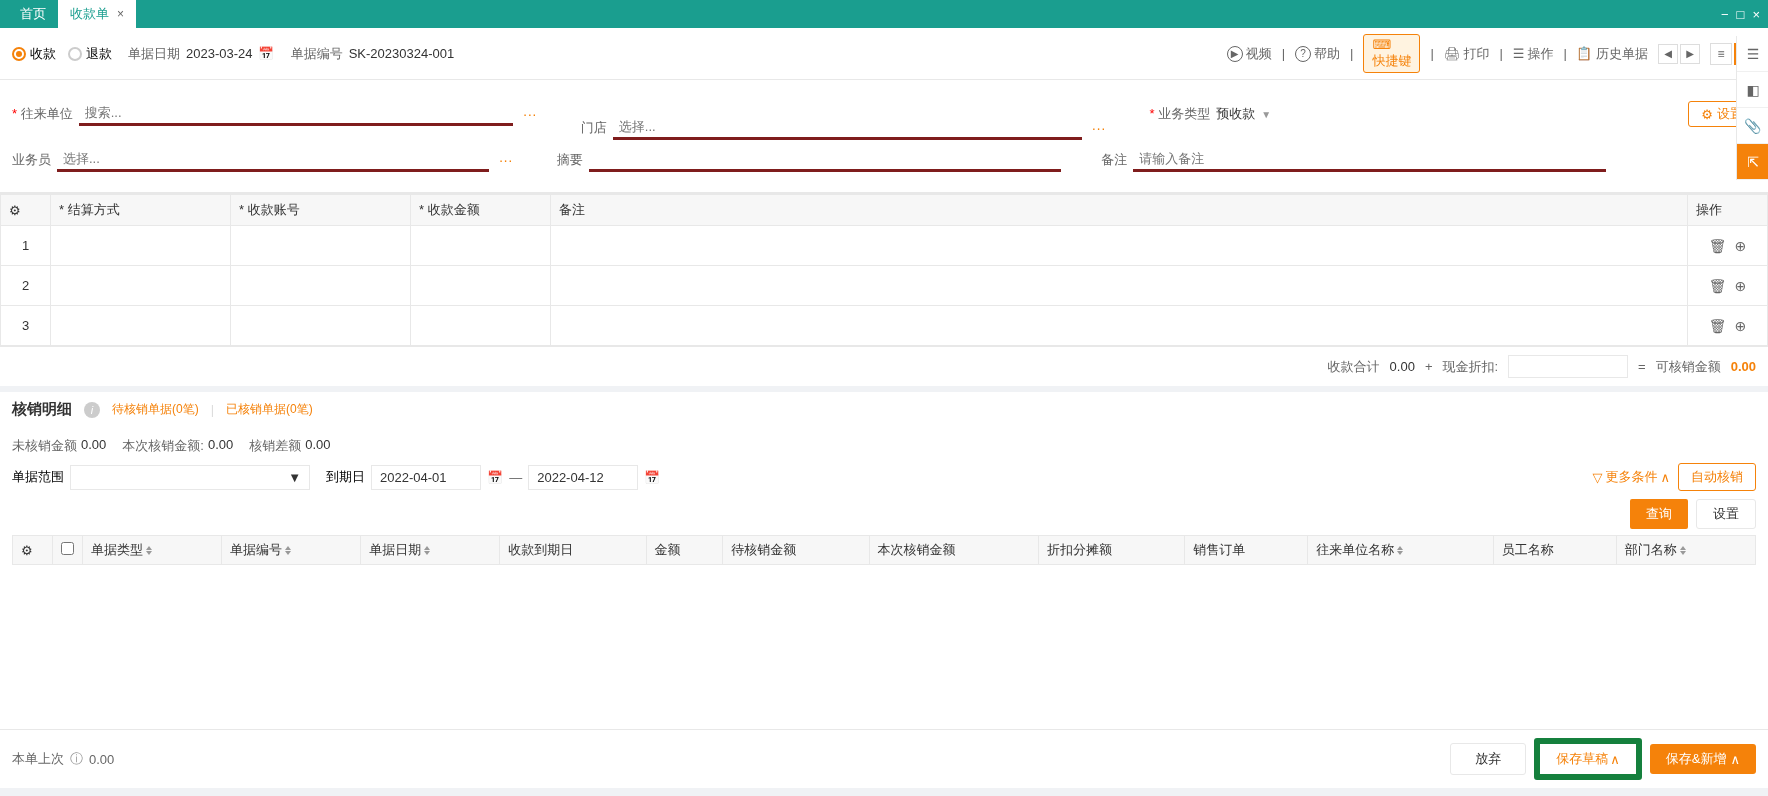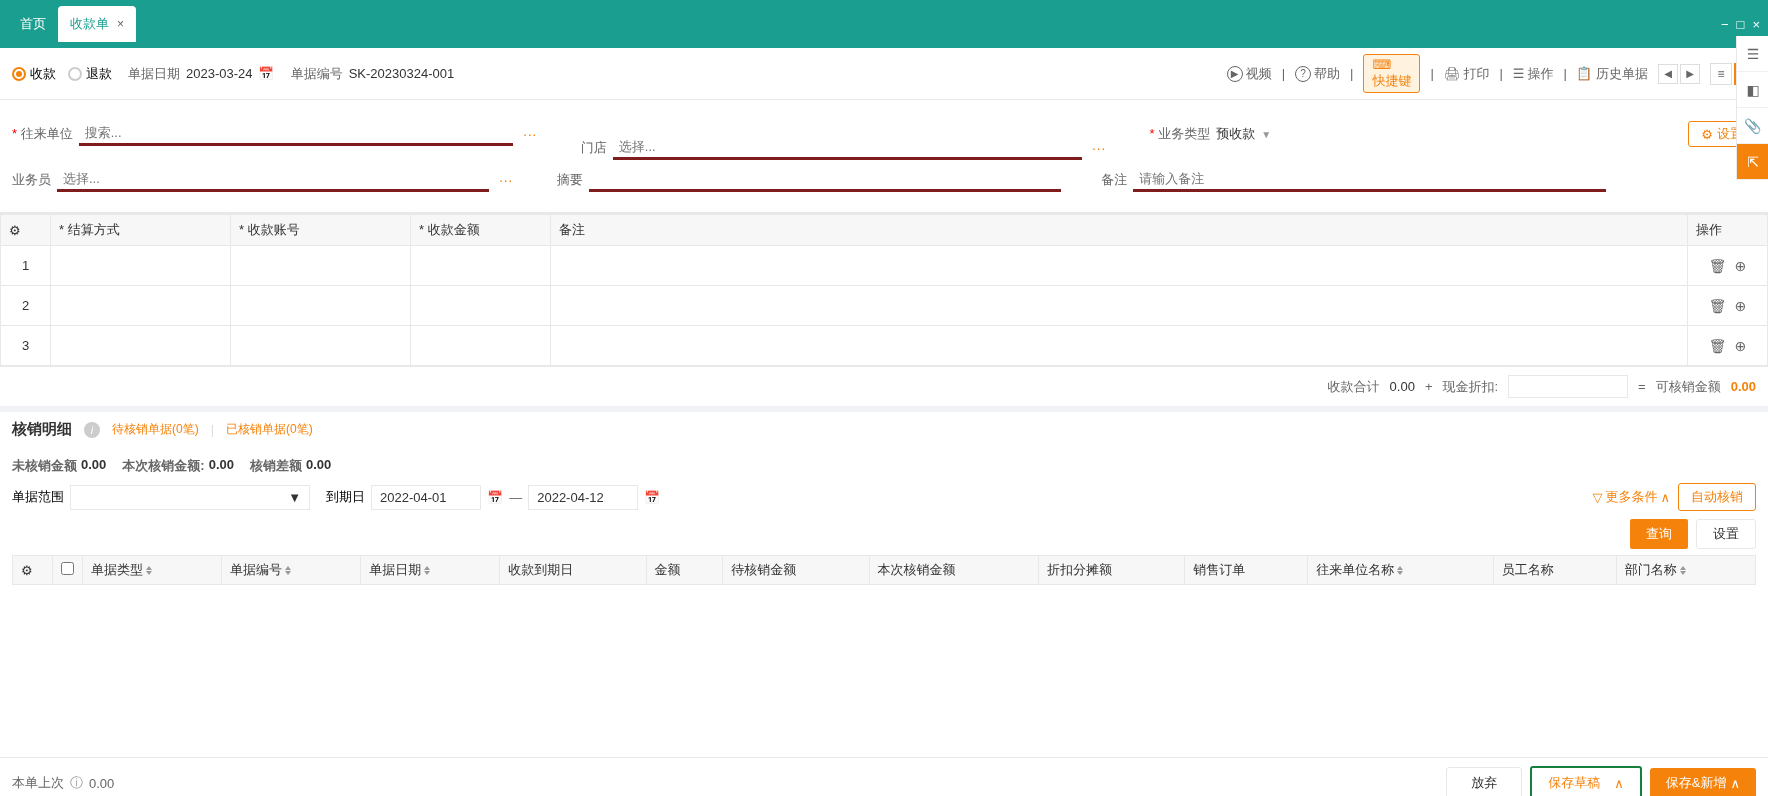--- a/index.html
+++ b/index.html
@@ -3,21 +3,21 @@
   <meta charset="utf-8">
   <style>
     * { box-sizing: border-box; margin: 0; padding: 0; font-family: 'Microsoft YaHei', Arial, sans-serif; font-size: 13px; }
     body { background: #f0f2f5; width: 1768px; height: 796px; overflow: hidden; }
 
     
     .tab-bar {
       display: flex;
       align-items: center;
       background: #1a9e8f;
-      height: 48px;
+      height: 28px;
       padding: 0 8px;
     }
     .tab-item {
       display: flex;
       align-items: center;
       padding: 0 12px;
       height: 36px;
       color: #fff;
       cursor: pointer;
       font-size: 13px;
@@ -321,21 +321,20 @@
       cursor: pointer;
       font-size: 12px;
     }
     .verify-stats {
       display: flex;
       align-items: flex-end;
       gap: 16px;
       margin-bottom: 8px;
       font-size: 12px;
       color: #666;
-      font-weight: bold;
     }
     .verify-stats span { display: flex; gap: 4px; }
     .verify-stats .val { color: #333; }
     .verify-filter-row {
       display: flex;
       align-items: center;
       gap: 16px;
       margin-bottom: 8px;
     }
     .filter-right {
@@ -474,29 +473,29 @@
       background: #fff;
       border: 1px solid #e8e8e8;
       color: #333;
       padding: 6px 24px;
       border-radius: 3px;
       cursor: pointer;
       font-size: 13px;
     }
     .btn-save-draft {
       background: #fff;
-      border: 2px solid #15803d;
+      border: 6px solid #15803d;
       color: #f5820a;
       padding: 6px 16px;
       border-radius: 3px;
       cursor: pointer;
       font-size: 13px;
       display: flex;
       align-items: center;
-      gap: 14px;
+      gap: 2px;
     }
     .btn-save-new {
       background: #f5820a;
       border: none;
       color: #fff;
       padding: 6px 16px;
       border-radius: 3px;
       cursor: pointer;
       font-size: 13px;
       display: flex;

